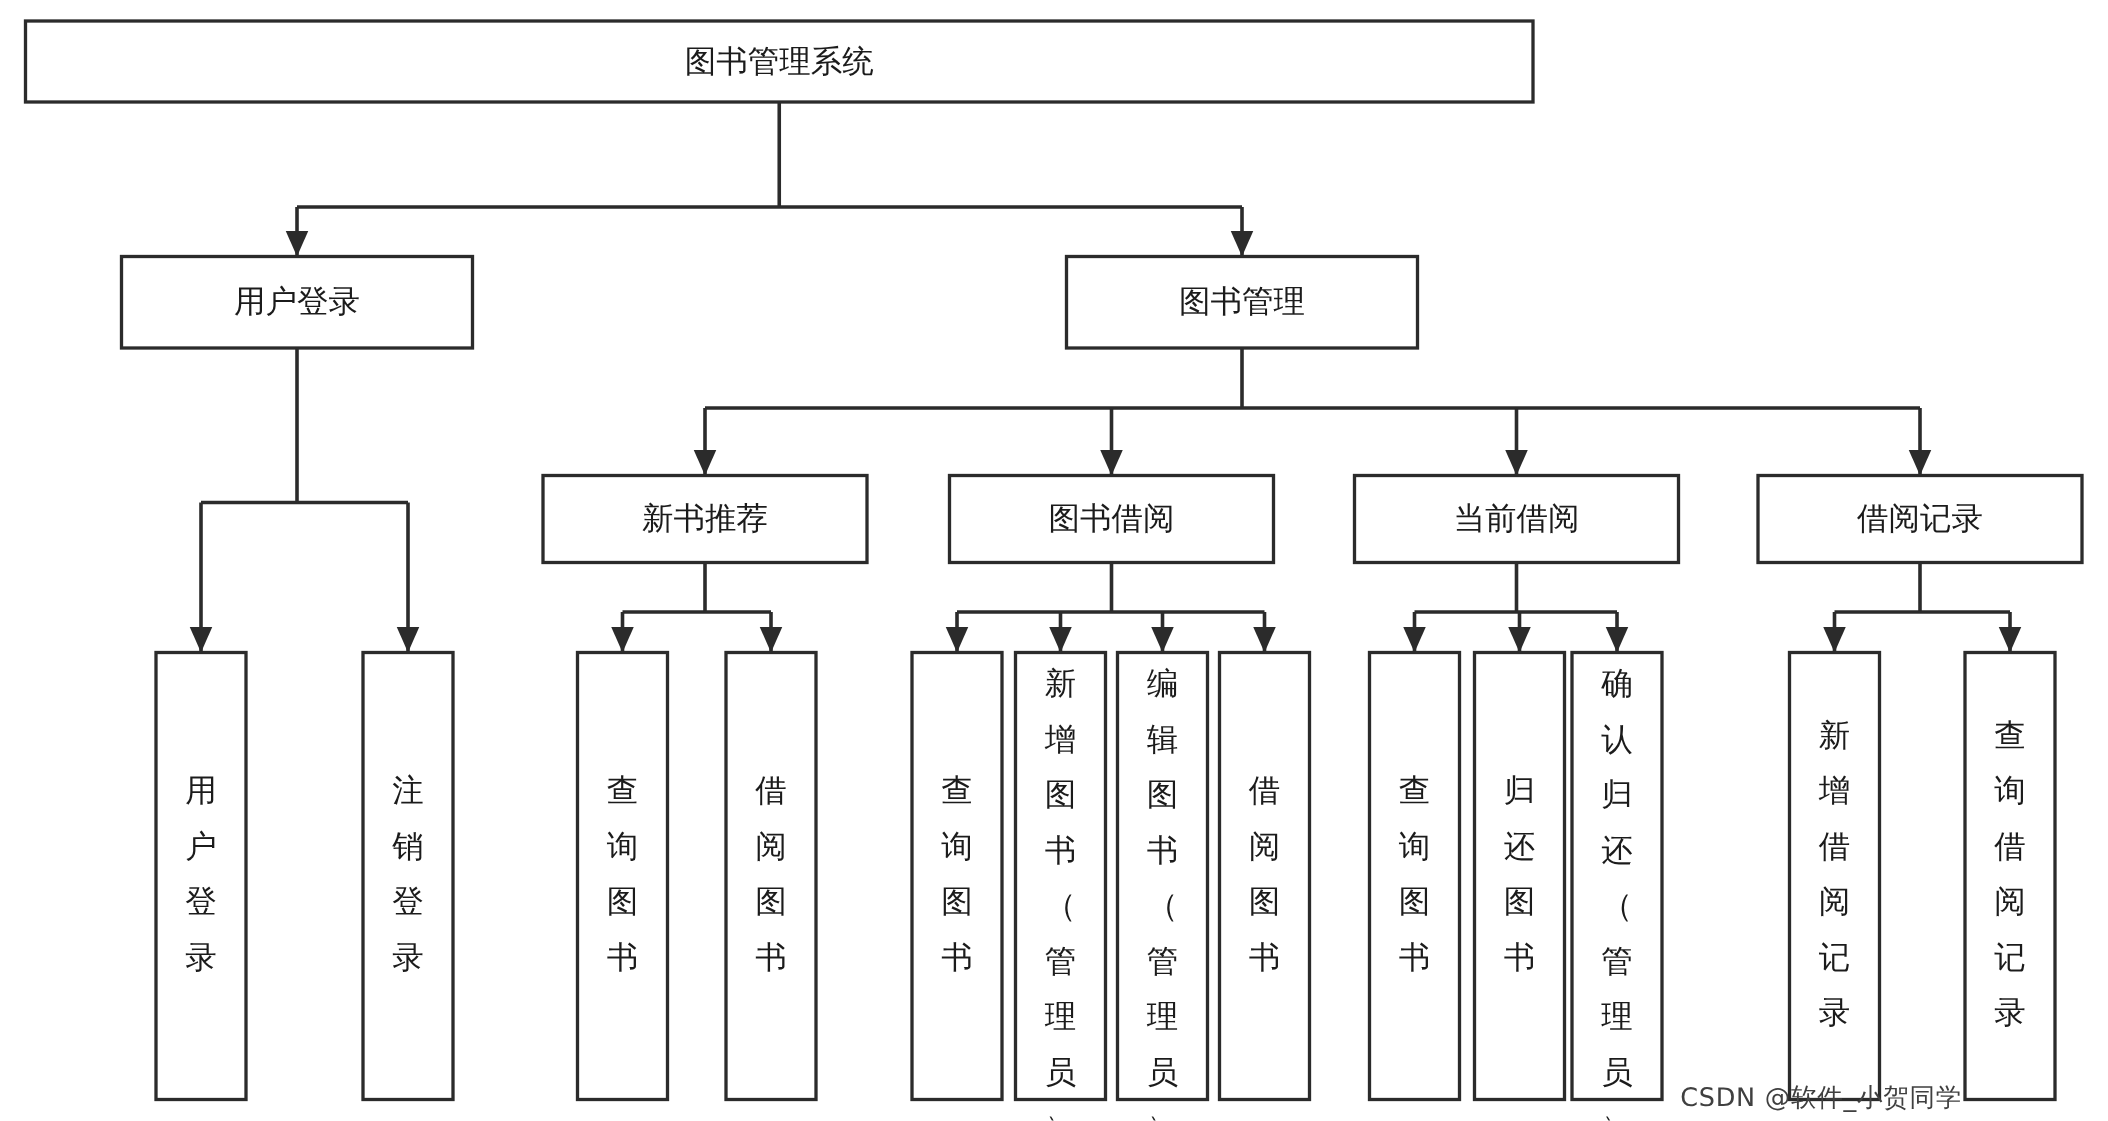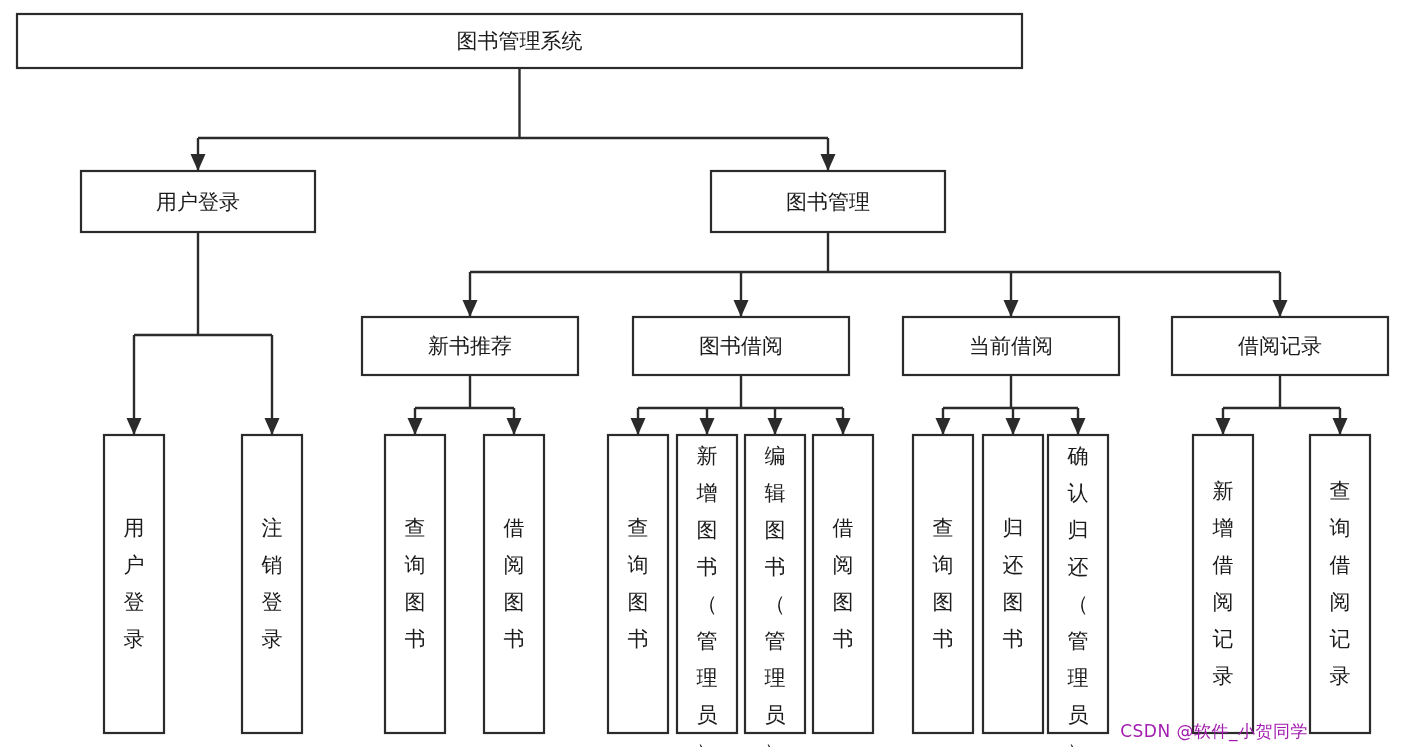--- a/index.html
+++ b/index.html
@@ -52,21 +52,21 @@
   }
   .node-label.vertical-char {
     font-size: 21px;
   }
   .watermark {
     position: absolute;
     right: 8px;
     bottom: 4px;
     font-family: "DejaVu Sans", "Liberation Sans", sans-serif;
     font-size: 17px;
-    color: #a21caf;
+    color: #404040;
     white-space: nowrap;
     letter-spacing: 0.5px;
   }
 </style>
 </head>
 <body>
 
 <div id="diagram-root">
 
   <svg id="tree-svg" viewBox="0 0 1405 747" xmlns="http://www.w3.org/2000/svg">

